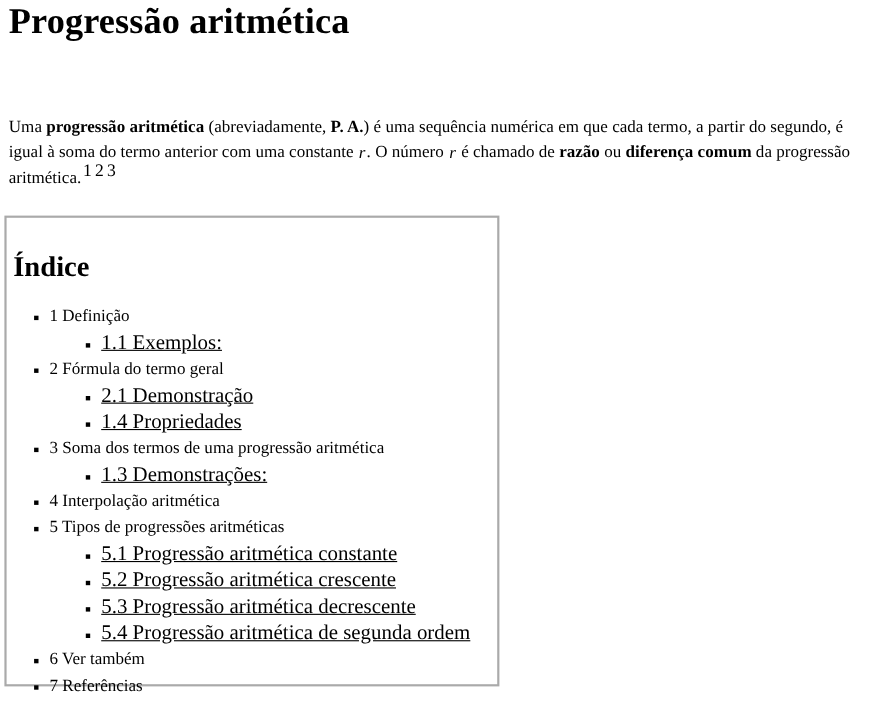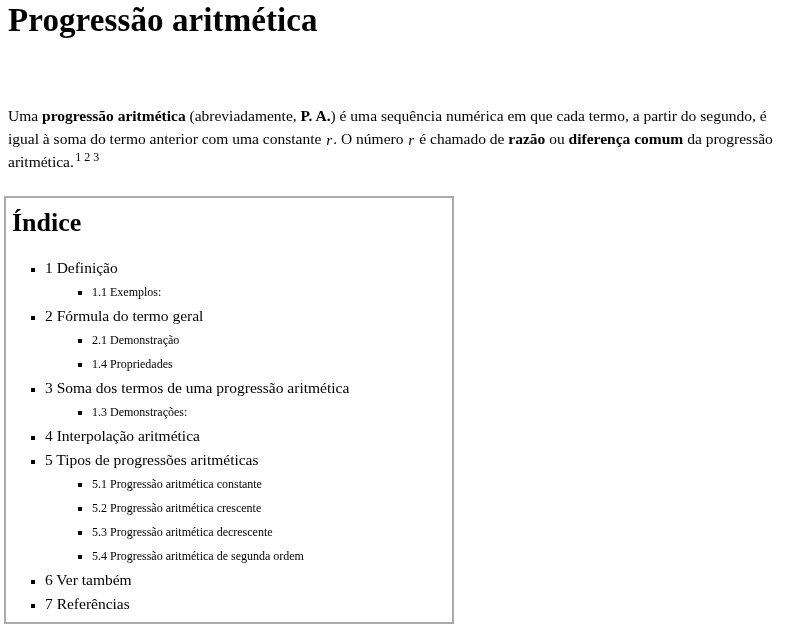--- a/index.html
+++ b/index.html
@@ -64,40 +64,40 @@
   .mathvar {
     font-family: "Liberation Serif", "DejaVu Serif", serif;
     font-style: italic;
     font-size: 15.5px;
     padding: 0 1px;
     position: relative;
     top: 1px;
   }
 
   .refs {
-    font-size: 12px;
+    font-size: 16px;
     vertical-align: super;
     line-height: 0;
   }
   .refs .ref { padding: 0 1.5px; }
 
   
   .toc-box {
     position: absolute;
     left: 4px;
     top: 196px;
     width: 450px;
     height: 428px;
     border: 2px solid #aaaaaa;
     background: #ffffff;
     box-sizing: border-box;
   }
   .toc-title {
     margin: 0;
-    padding: 10px 0 0 6px;
+    padding: 30px 0 0 6px;
     font-size: 26px;
     font-weight: bold;
     line-height: 30px;
   }
   ul.toc-level1 {
     margin: 18px 0 0 0;
     padding: 0 0 0 39px;
     list-style-type: square;
   }
   ul.toc-level1 > li {
@@ -105,22 +105,23 @@
     line-height: 24px;
     margin: 0;
     padding: 0;
   }
   ul.toc-level2 {
     margin: 0;
     padding: 0 0 0 47px;
     list-style-type: square;
   }
   ul.toc-level2 > li {
-    font-size: 12px;
+    font-size: 19px;
     line-height: 24px;
+    text-decoration: underline;
   }
   li::marker { font-size: 12px; }
   .toc-text { white-space: nowrap; }
 </style>
 </head>
 <body>
 
 <div class="page">
 
   <h1 class="page-title">Progressão aritmética</h1>

